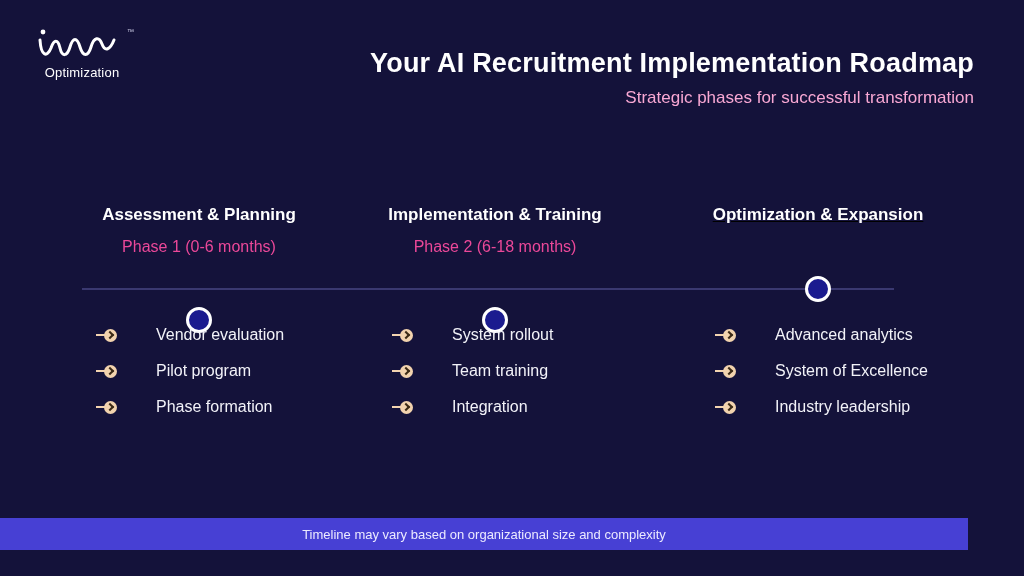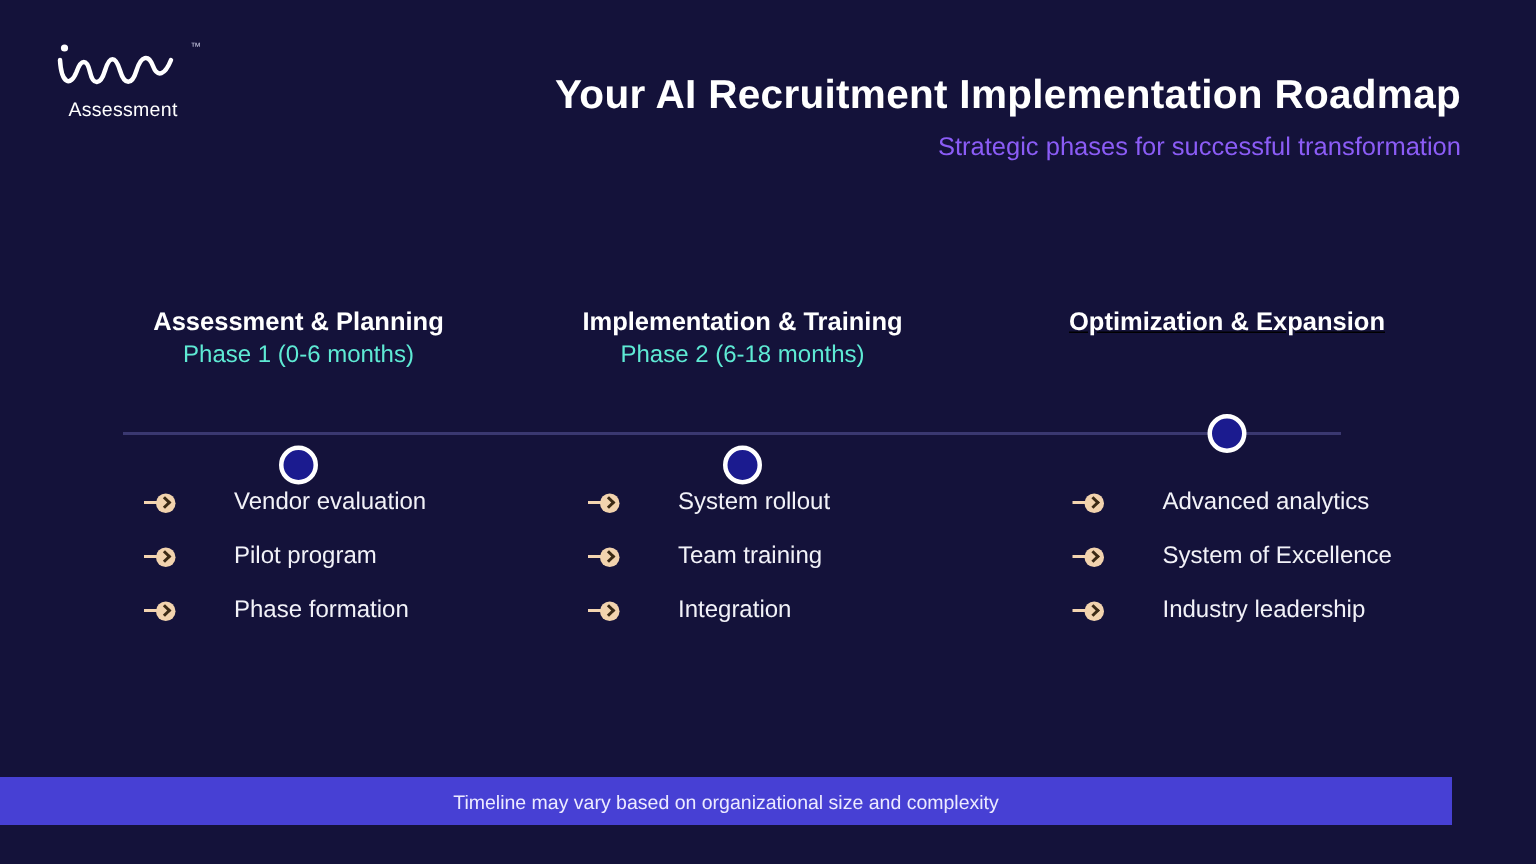--- a/index.html
+++ b/index.html
@@ -47,21 +47,21 @@
     font-size: 27px;
     font-weight: bold;
     color: #ffffff;
     letter-spacing: .2px;
     white-space: nowrap;
   }
   .subtitle {
     position: absolute;
     right: 50px; top: 88px;
     font-size: 17px;
-    color: #8b5cf6;
+    color: #f9a8d4;
     white-space: nowrap;
   }
 
   
   .timeline {
     position: absolute;
     left: 0; top: 205px;
     width: 1024px; height: 240px;
   }
   .axis {
@@ -80,24 +80,24 @@
   .phase-3 { left: 668px; text-decoration: underline; }
 
   .phase-title {
     text-align: center;
     font-size: 17px;
     font-weight: bold;
     color: #ffffff;
     white-space: nowrap;
   }
   .phase-sub {
-    margin-top: 3px;
+    margin-top: 13px;
     text-align: center;
     font-size: 16px;
-    color: #5eead4;
+    color: #ec4899;
     white-space: nowrap;
   }
   .node-wrap {
     position: relative;
     height: 40px;
   }
   .node {
     position: absolute;
     left: 50%;
     top: 64px;
@@ -175,21 +175,21 @@
 <div class="slide">
 
   <div class="logo">
     <div class="logo-mark">
       <svg width="96" height="36" viewBox="0 0 96 36" xmlns="http://www.w3.org/2000/svg">
         <circle cx="9" cy="6" r="2.4" fill="#ffffff"></circle>
         <path d="M6 14 C7 30, 13 32, 17 22 C20 13, 24 13, 26 22 C28 31, 33 31, 36 21 C39 11, 43 11, 46 21 C49 31, 54 31, 57 21 C60 11, 65 10, 68 18 C71 26, 76 24, 80 14" fill="none" stroke="#ffffff" stroke-width="3" stroke-linecap="round"></path>
       </svg>
       <span class="logo-tm">™</span>
     </div>
-    <div class="logo-text">Assessment</div>
+    <div class="logo-text">Optimization</div>
   </div>
 
   <div class="title">Your AI Recruitment Implementation Roadmap</div>
   <div class="subtitle">Strategic phases for successful transformation</div>
 
   <div class="timeline">
     <div class="axis"></div>
 
     <div class="phase phase-1">
       <div class="phase-title">Assessment &amp; Planning</div>

